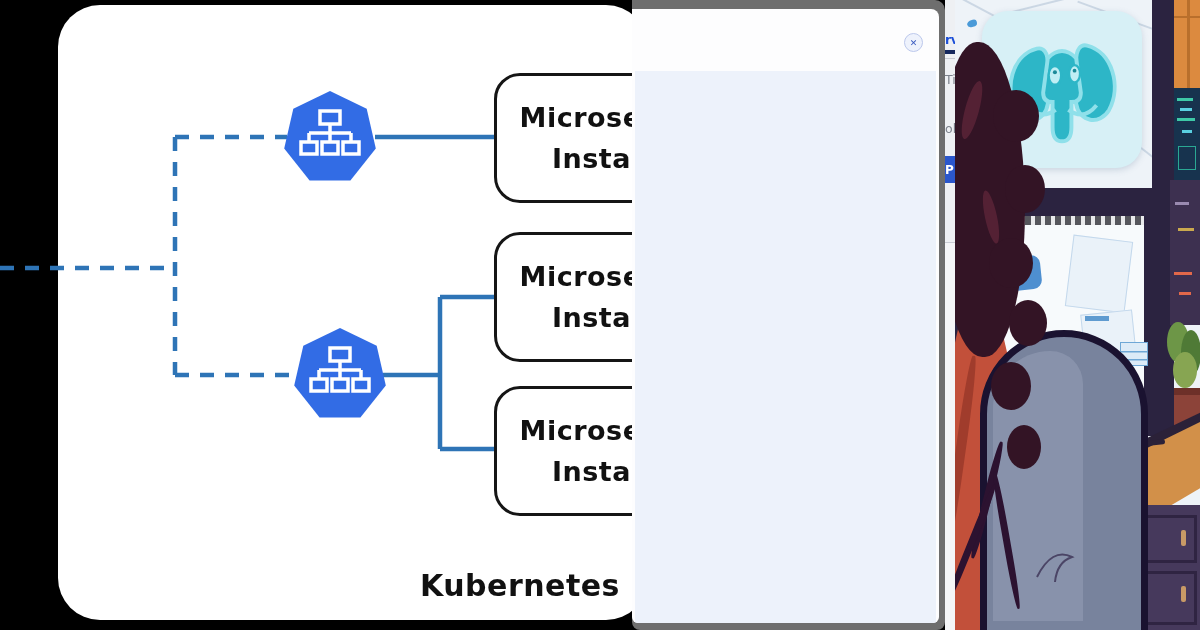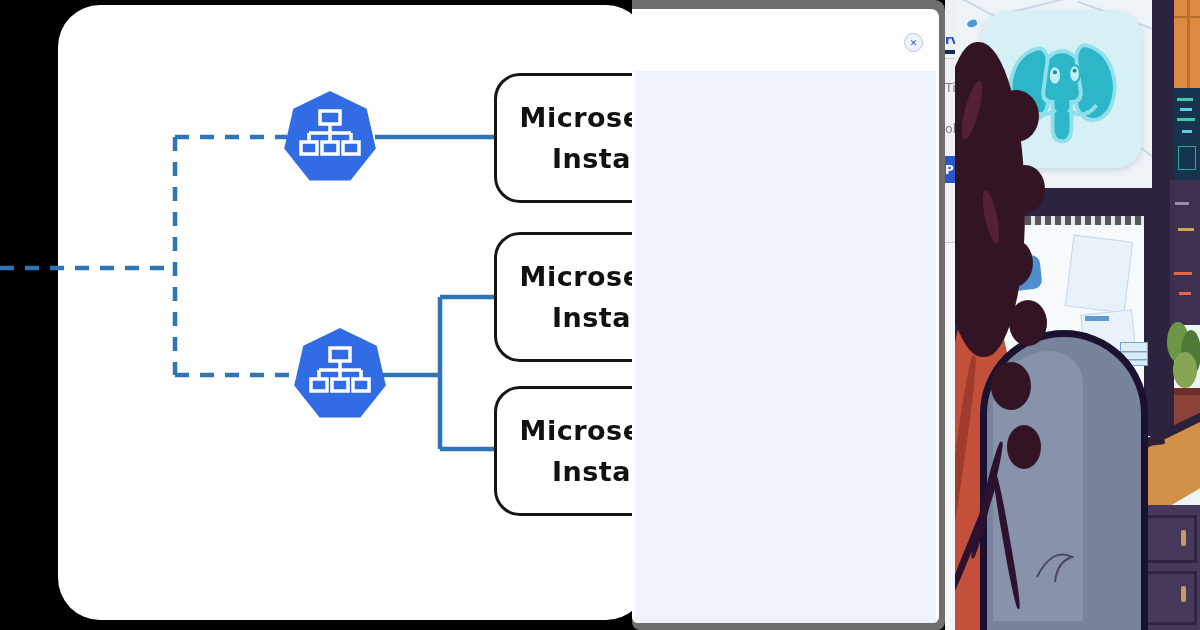--- a/index.html
+++ b/index.html
@@ -45,21 +45,21 @@
     display:flex; align-items:center; justify-content:center; cursor:pointer;
   }
   
   .page-strip {
     position:absolute; left:945px; top:0; width:10px; height:630px;
     background:#eef0f3; overflow:hidden; font-size:12.5px;
   }
   .strip-tab { position:absolute; left:0; top:32px; color:#1c4fd8; font-weight:bold; letter-spacing:-0.5px; }
   .strip-underline { position:absolute; left:0; top:50px; width:10px; height:4px; background:#16295e; }
   .strip-div1 { position:absolute; left:0; top:58px; width:10px; height:1px; background:#c9ccd4; }
-  .strip-t1 { position:absolute; left:0; top:80px; color:#7d828c; }
+  .strip-t1 { position:absolute; left:0; top:72px; color:#7d828c; }
   .strip-t2 { position:absolute; left:0; top:121px; color:#7d828c; }
   .strip-btn {
     position:absolute; left:0; top:156px; width:10px; height:27px; background:#2b57cc;
     color:#fff; font-weight:bold; font-size:12px; display:flex; align-items:center; cursor:pointer;
   }
   .strip-div2 { position:absolute; left:0; top:242px; width:10px; height:1px; background:#c9ccd4; }
   .strip-lower { position:absolute; left:0; top:243px; width:10px; bottom:0; background:#f4f5f7; }
   
   .illo { position:absolute; left:955px; top:0; width:245px; height:630px; background:#eef3f8; overflow:hidden; }
   .illo .sketch { position:absolute; background:#b9c7d9; opacity:.65; }
@@ -152,20 +152,21 @@
   </div>
   <div class="msbox box2">
     <span>Microservice</span>
     <span>Instance</span>
   </div>
   <div class="msbox box3">
     <span>Microservice</span>
     <span>Instance</span>
   </div>
 
+  <div class="k8s-label">Kubernetes</div>
 
   <div class="modal">
     <div class="modal-inner">
       <div class="close-btn">✕</div>
       <div class="modal-body"></div>
     </div>
   </div>
 
   <div class="page-strip">
     <span class="strip-tab">rv</span>

